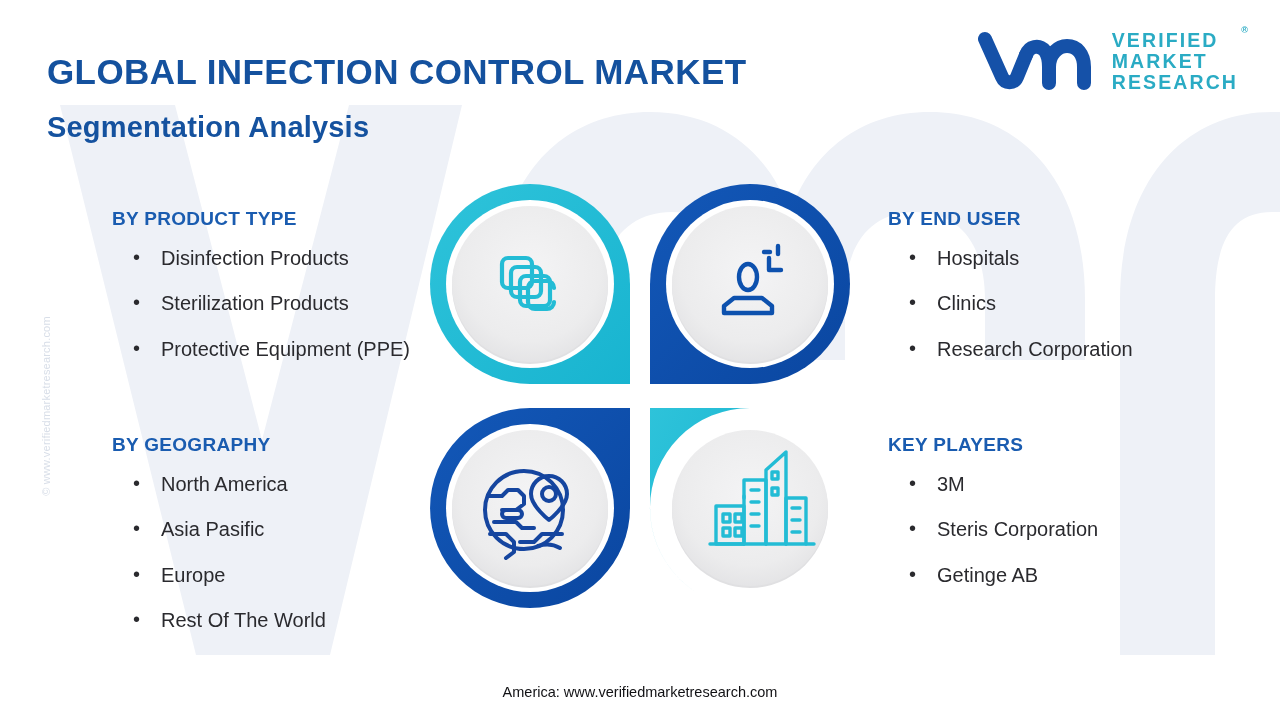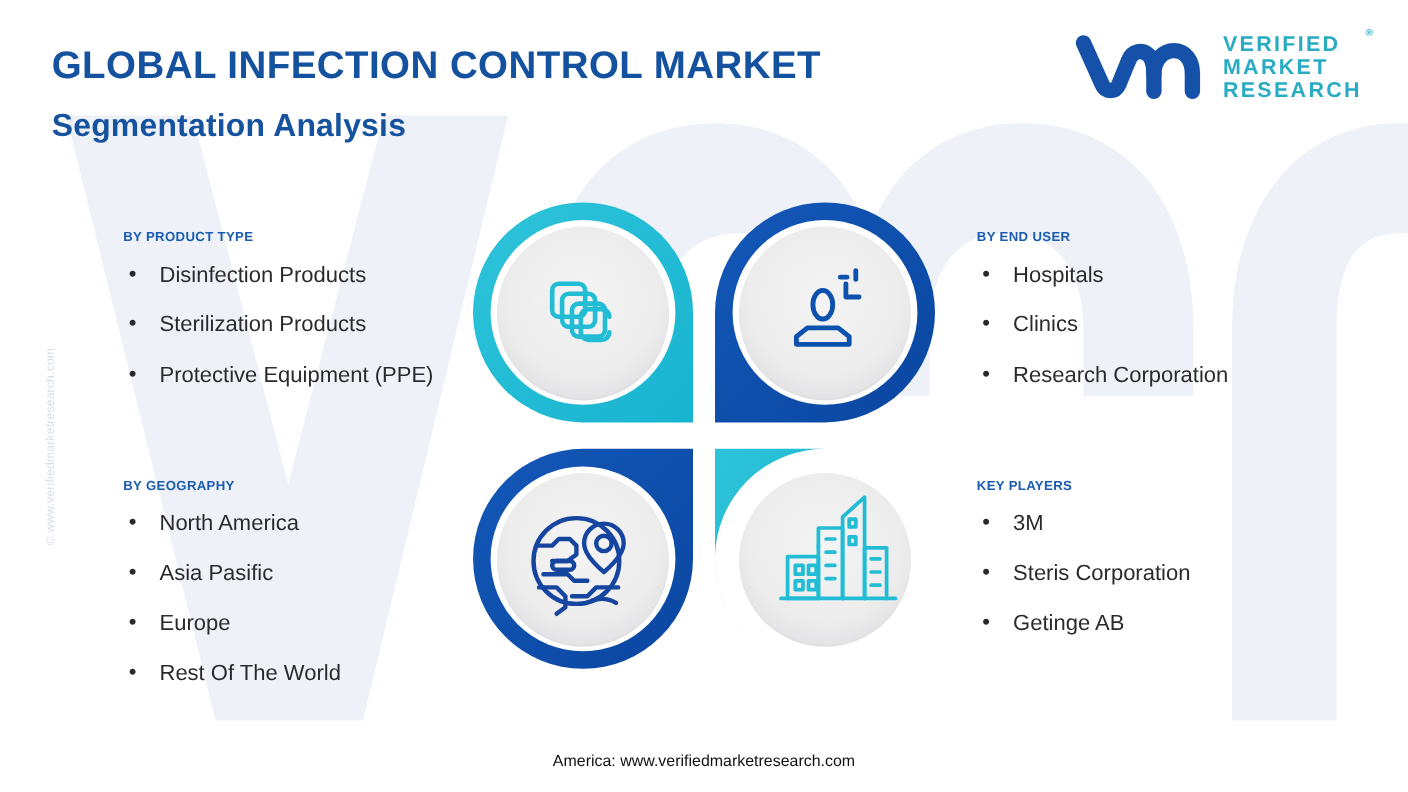--- a/index.html
+++ b/index.html
@@ -45,21 +45,21 @@
     color: #d8dee8;
     letter-spacing: 0.2px;
     white-space: nowrap;
     text-align: center;
     z-index: 2;
   }
 
   
   .header {
     position: absolute;
-    left: 0; top: 0;
+    left: 0; top: 12px;
     width: 1228px;
     height: 150px;
     z-index: 3;
   }
   .title {
     position: absolute;
     left: 47px;
     top: 40px;
     font-size: 35px;
     font-weight: bold;
@@ -109,30 +109,30 @@
     letter-spacing: 0 !important;
     color: #2aabc4;
   }
 
   
   .block {
     position: absolute;
     z-index: 3;
   }
   .block-heading {
-    font-size: 12px;
+    font-size: 19px;
     font-weight: bold;
     color: #1a5cb0;
     letter-spacing: 0.3px;
     margin: 0 0 16px 0;
     white-space: nowrap;
   }
   .block ul {
     list-style: none;
-    margin: 0;
+    margin: 16px;
     padding: 0;
   }
   .block li {
     display: block;
     font-size: 20px;
     color: #2a2a2e;
     margin-bottom: 21px;
     line-height: 1.22;
     position: relative;
     padding-left: 33px;

